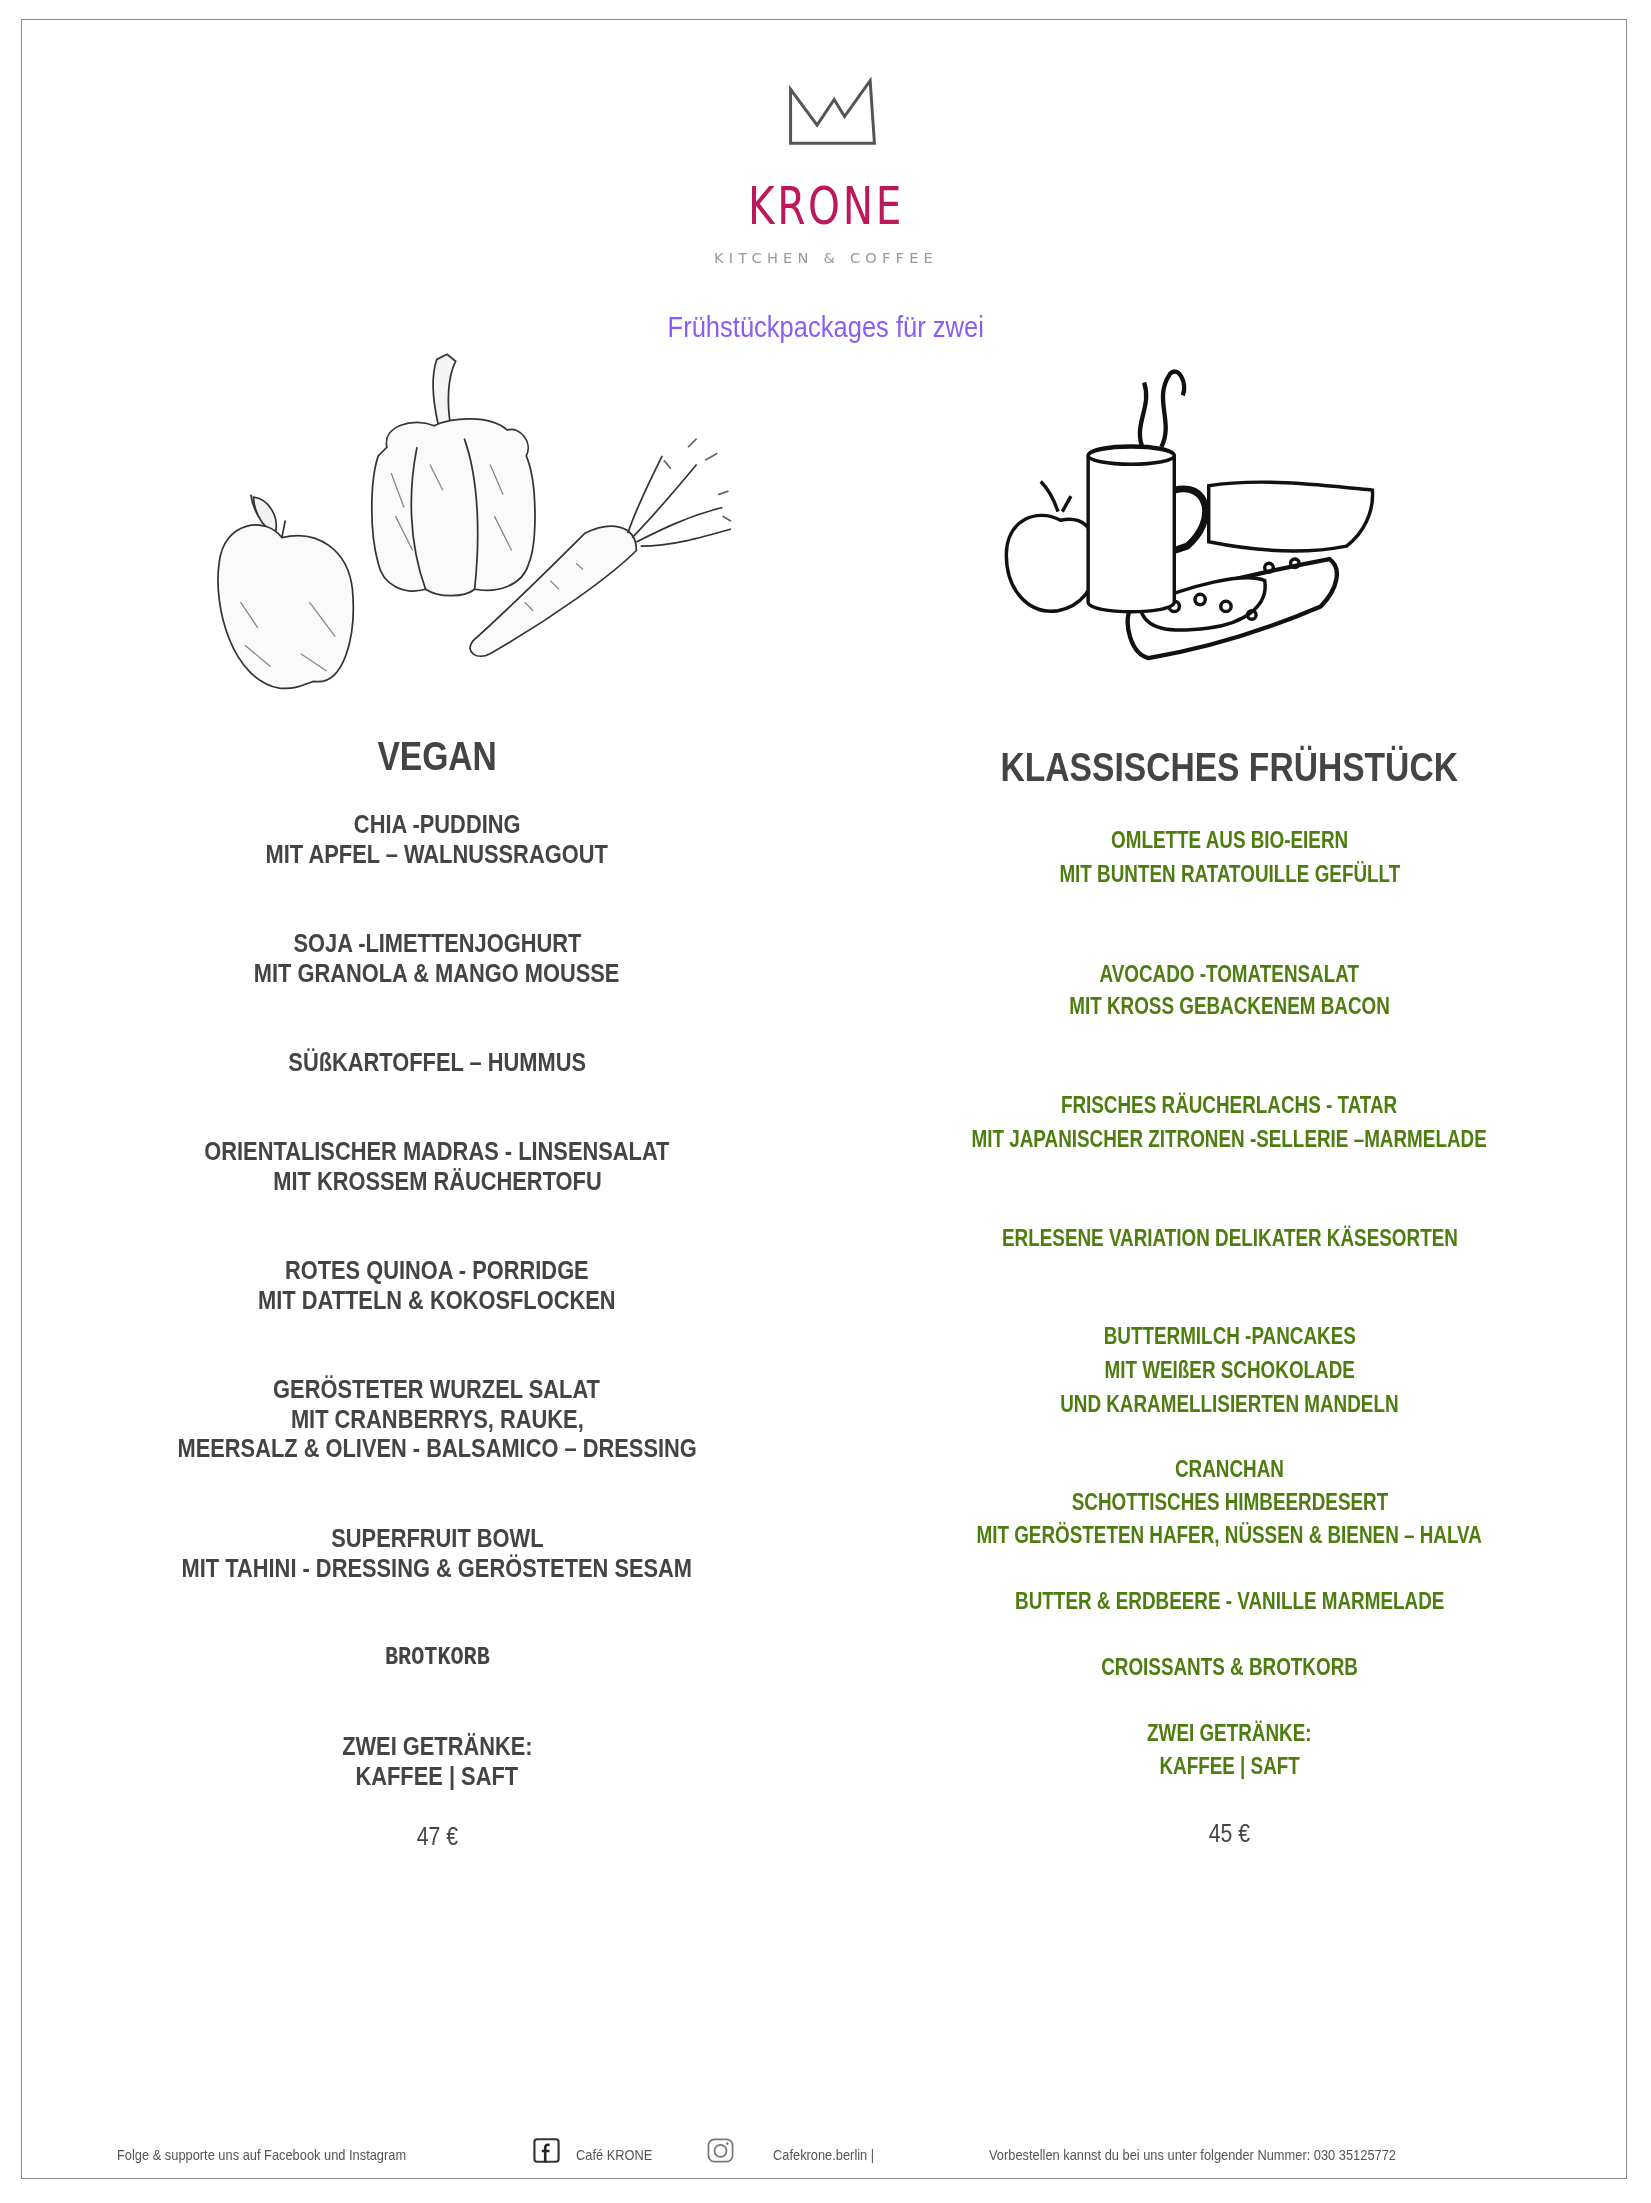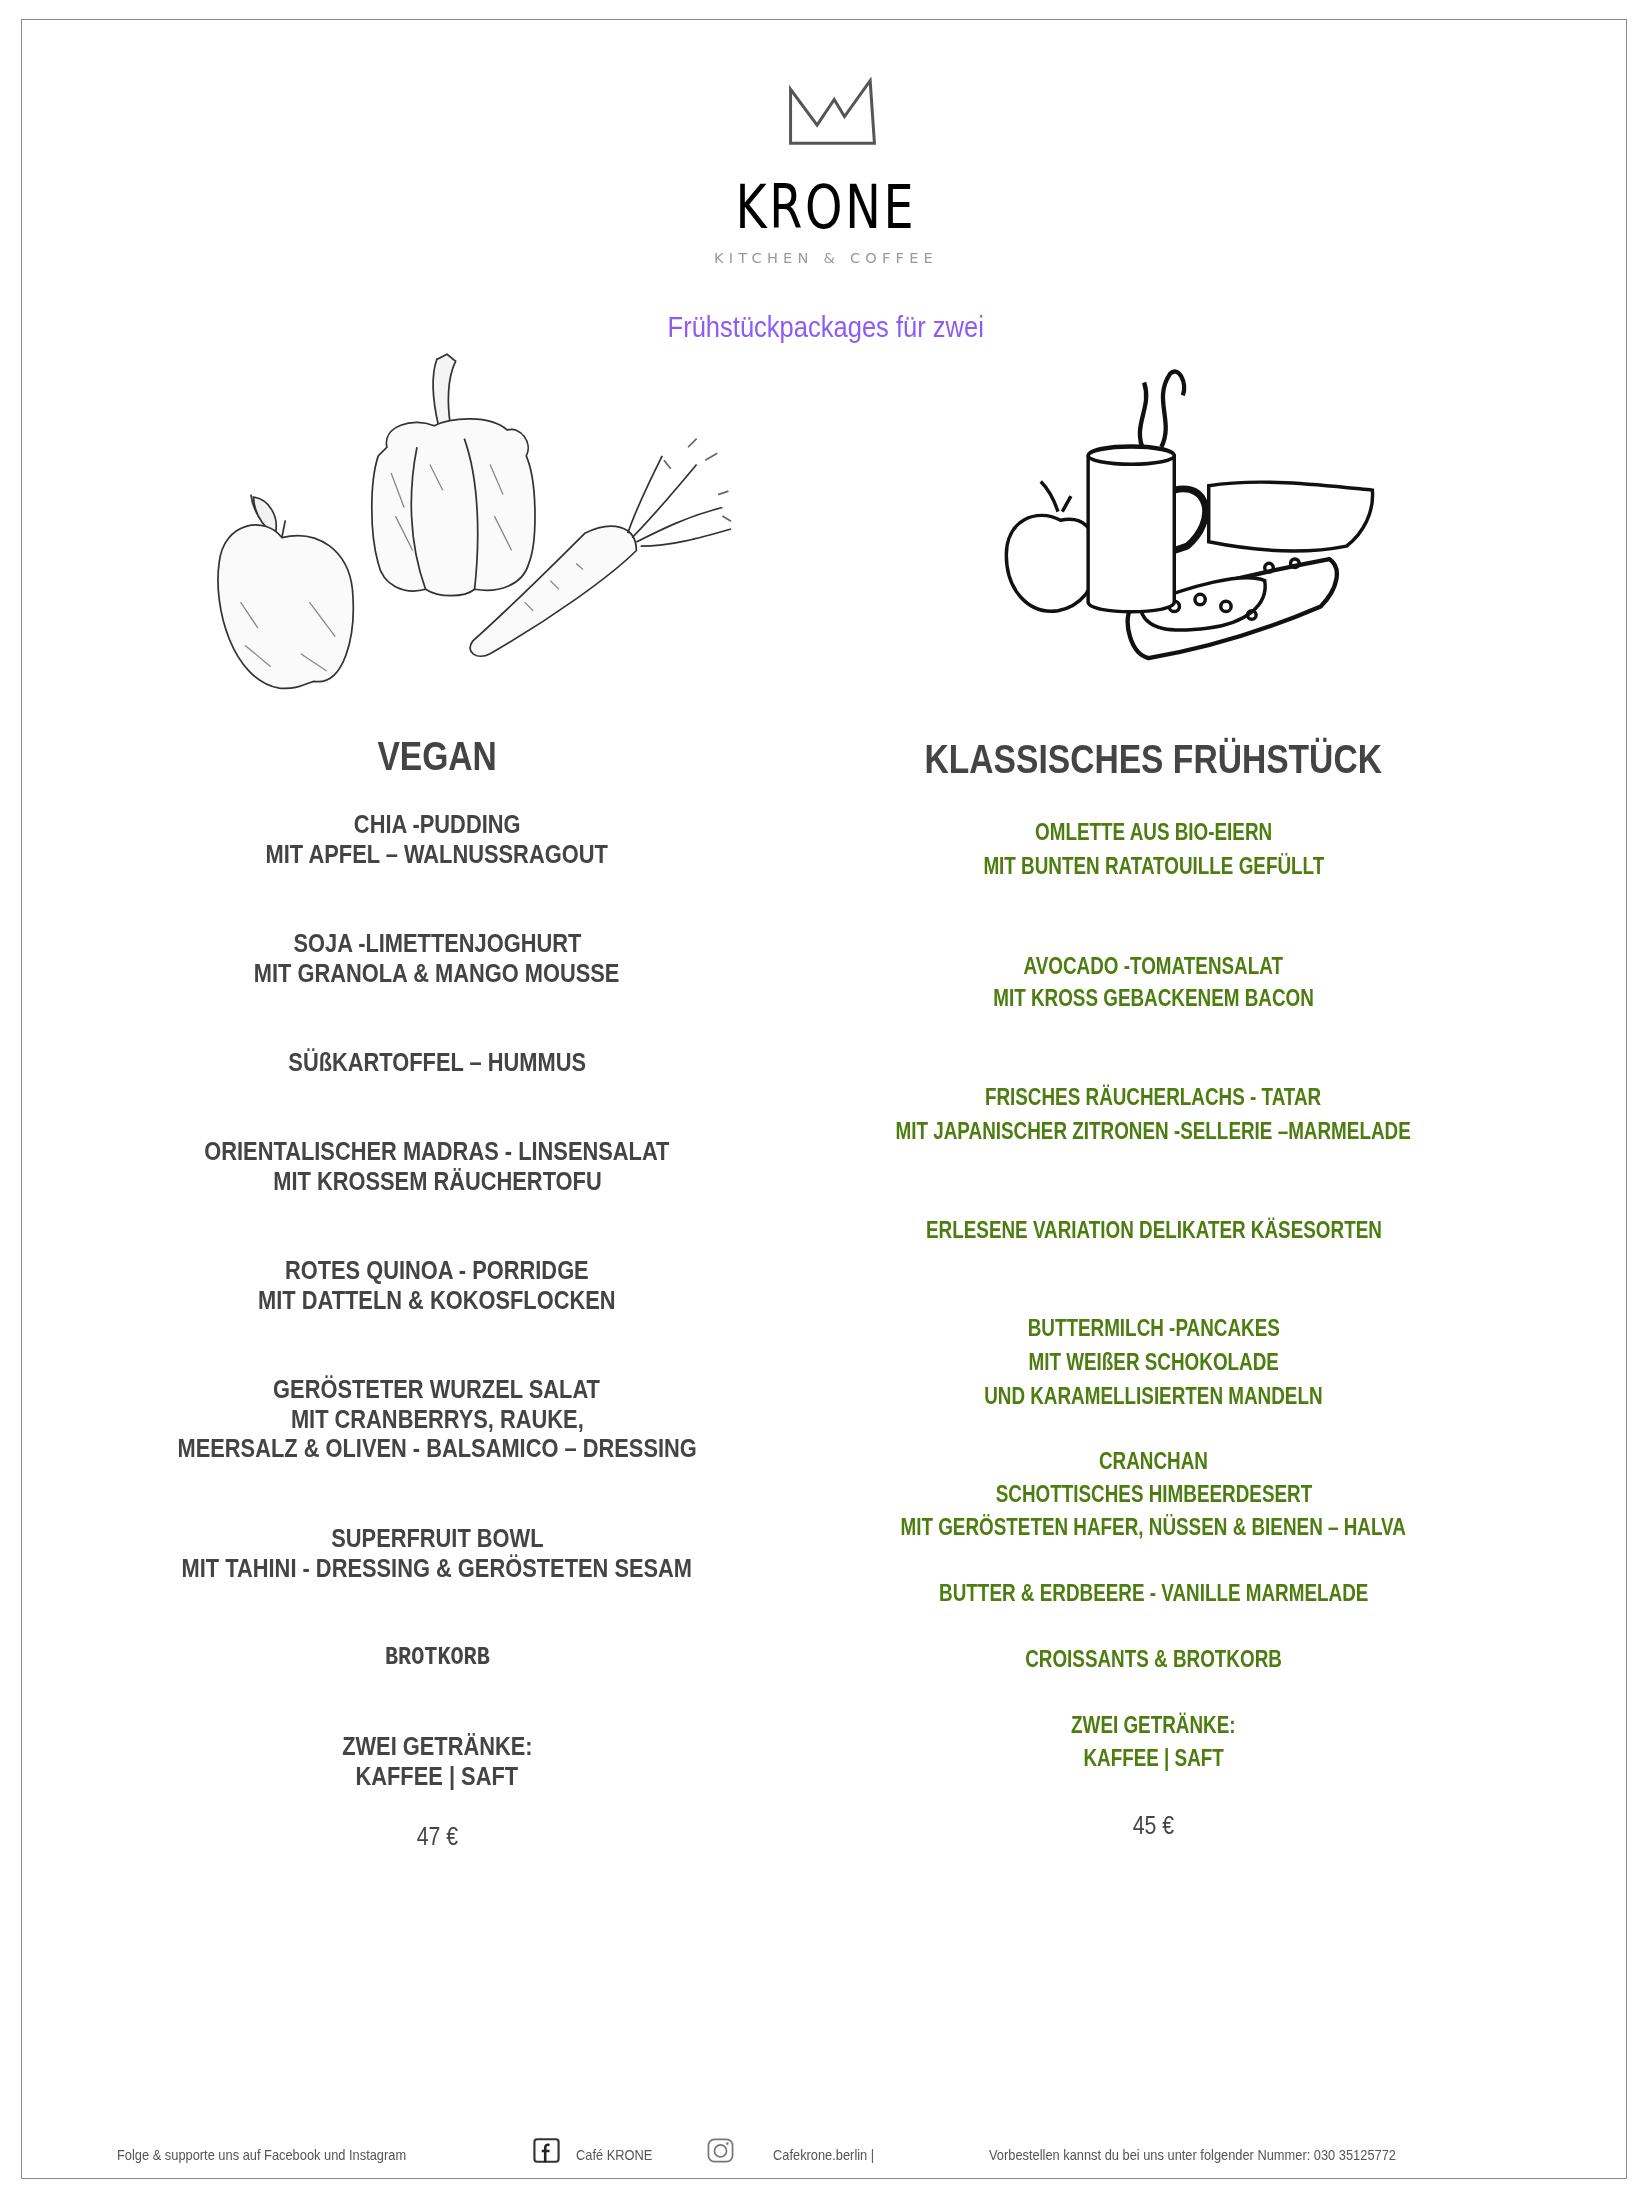--- a/index.html
+++ b/index.html
@@ -2,30 +2,30 @@
 <html style="font-size:13.8px"><head>
 <meta charset="utf-8">
 <style>
   html, body { margin:0; padding:0; background:#ffffff; }
   body { width:1652px; height:2203px; position:relative; overflow:hidden; font-family:"Liberation Sans", sans-serif; color:#3a3a3a; }
   .frame { position:absolute; left:20.6px; top:19px; width:1606px; height:2160px; border:1.7px solid #8a8a8a; box-sizing:border-box; }
   .abs { position:absolute; }
   .ln { position:absolute; text-align:center; white-space:nowrap; transform:translateY(-50%); line-height:1; }
   .ln > span { display:inline-block; transform-origin:center center; }
   .colL { left:86px; width:702px; }
-  .colR { left:794px; width:719px; }
+  .colR { left:870px; width:719px;margin-top:8px; }
   .item { font-weight:bold; font-size:26px; color:#444; }
   .item > span { transform:scaleX(0.84); }
   .itemR { font-weight:bold; font-size:23px; color:#4d7c0f; }
   .itemR > span { transform:scaleX(0.82); }
   .sect { font-weight:bold; font-size:40px; color:#444; }
   .sect > span { transform:scaleX(0.84); }
   .price { font-size:25px; color:#444; }
   .price > span { transform:scaleX(0.85); }
-  .brand { font-family:"DejaVu Sans", sans-serif; font-weight:normal; font-size:61px; color:#000000; letter-spacing:3.4px; }
+  .brand { font-family:"DejaVu Sans", sans-serif; font-weight:normal; font-size:52px; color:#be185d; letter-spacing:3.4px; }
   .brand > span { transform:scaleX(0.78); }
   .tagline { font-family:"DejaVu Sans", sans-serif; font-size:14.6px; color:#9a9a9a; letter-spacing:5.2px; }
   .title { font-size:29px; color:#8b5cf6; }
   .title > span { transform:scaleX(0.88); }
   .footer { position:absolute; top:2155px; transform:translateY(-50%); font-size:14.6px; color:#555; white-space:nowrap; line-height:1; }
   .footer > span { display:inline-block; transform:scaleX(0.88); transform-origin:left center; }
   .icon-box { position:absolute; top:2138px; width:27px; height:25px; }
   svg { display:block; }
 </style>
 </head>

